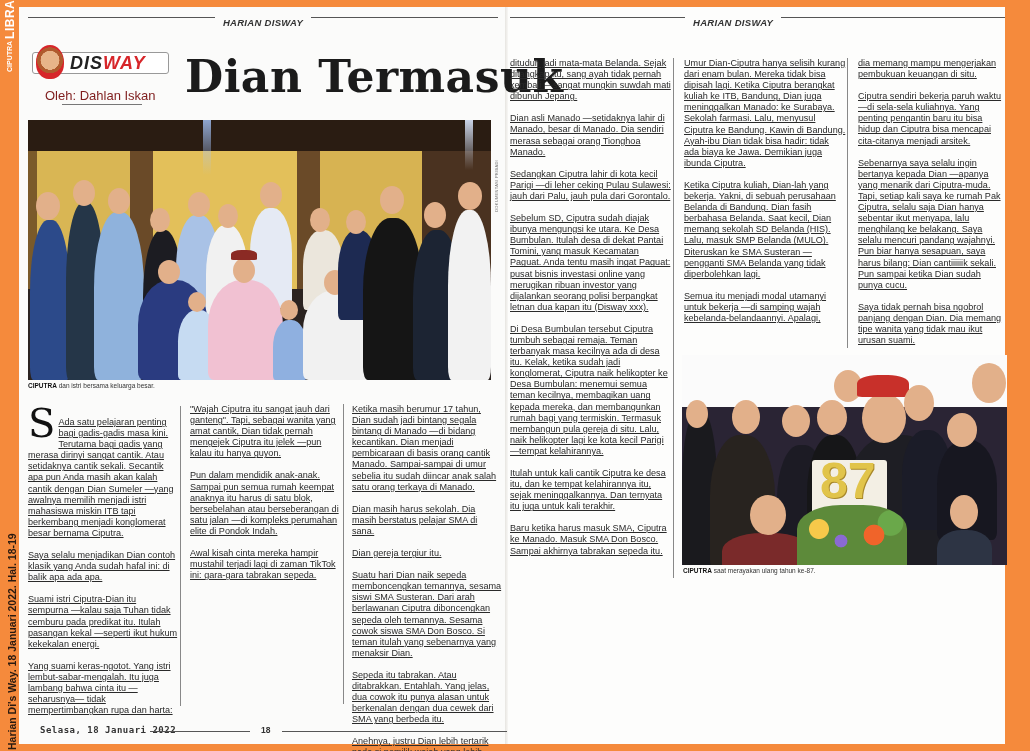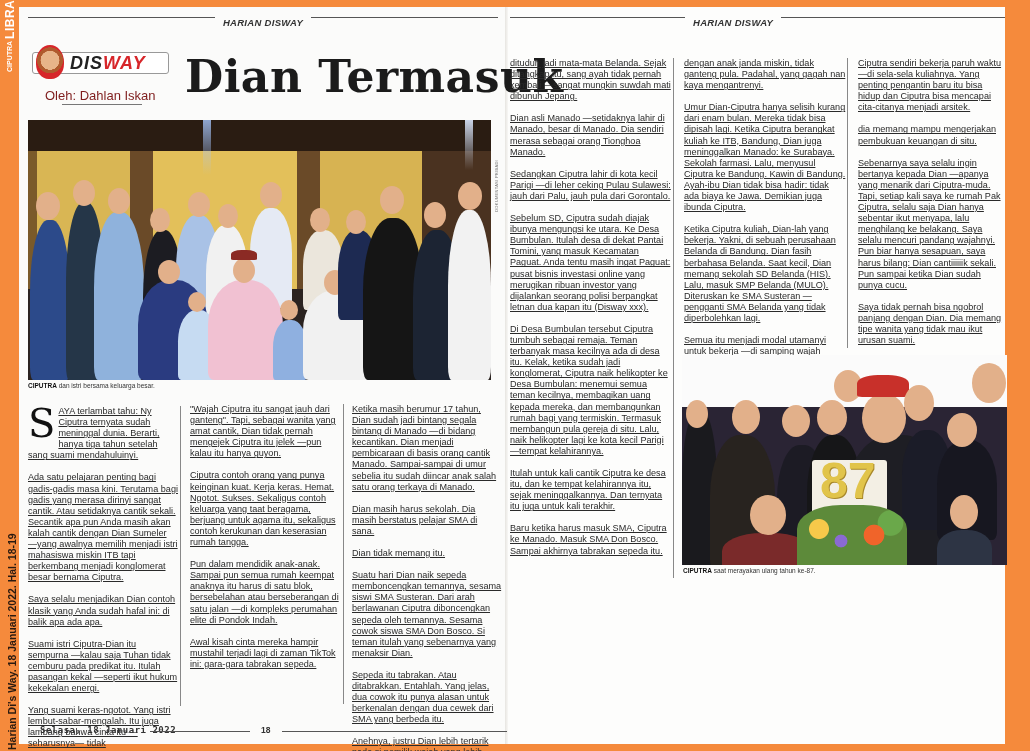--- a/index.html
+++ b/index.html
@@ -151,40 +151,39 @@
   <div class="head" style="left:352px;top:66px;width:24px;height:28px;"></div>
   <div class="person" style="left:385px;top:110px;width:48px;height:150px;background:#1c2433;"></div>
   <div class="head" style="left:396px;top:82px;width:22px;height:26px;"></div>
   <div class="person" style="left:420px;top:90px;width:43px;height:170px;background:#f2f2f2;"></div>
   <div class="head" style="left:430px;top:62px;width:24px;height:28px;"></div>
 </div>
 <div class="photo-credit">DOKUMENTASI PRIBADI</div>
 <div class="caption" style="left:28px; top:382px;"><b>CIPUTRA</b><span> dan istri bersama keluarga besar.</span></div>
 
 <div class="col" style="left:28px; top:406px; width:150px;">
-  <p><span class="dropcap">S</span><span>AYA terlambat tahu: Ny Ciputra ternyata sudah meninggal dunia. Berarti, hanya tiga tahun setelah sang suami mendahuluinyi.</span></p>
+  <p><span class="dropcap">S</span></p>
   <p>Ada satu pelajaran penting bagi gadis-gadis masa kini. Terutama bagi gadis yang merasa dirinyi sangat cantik. Atau setidaknya cantik sekali. Secantik apa pun Anda masih akan kalah cantik dengan Dian Sumeler —yang awalnya memilih menjadi istri mahasiswa miskin ITB tapi berkembang menjadi konglomerat besar bernama Ciputra.</p>
   <p>Saya selalu menjadikan Dian contoh klasik yang Anda sudah hafal ini: di balik apa ada apa.</p>
   <p>Suami istri Ciputra-Dian itu sempurna —kalau saja Tuhan tidak cemburu pada predikat itu. Itulah pasangan kekal —seperti ikut hukum kekekalan energi.</p>
   <p>Yang suami keras-ngotot. Yang istri lembut-sabar-mengalah. Itu juga lambang bahwa cinta itu —seharusnya— tidak mempertimbangkan rupa dan harta:</p>
 </div>
 <div class="col-rule" style="left:180px; top:406px; height:300px;"></div>
 
 <div class="col" style="left:190px; top:404px; width:150px;">
   <p>"Wajah Ciputra itu sangat jauh dari ganteng". Tapi, sebagai wanita yang amat cantik, Dian tidak pernah mengejek Ciputra itu jelek —pun kalau itu hanya guyon.</p>
-  <p>Ciputra contoh orang yang punya keinginan kuat. Kerja keras. Hemat. Ngotot. Sukses. Sekaligus contoh keluarga yang taat beragama, berjuang untuk agama itu, sekaligus contoh kerukunan dan keserasian rumah tangga.</p>
   <p>Pun dalam mendidik anak-anak. Sampai pun semua rumah keempat anaknya itu harus di satu blok, bersebelahan atau berseberangan di satu jalan —di kompleks perumahan elite di Pondok Indah.</p>
   <p>Awal kisah cinta mereka hampir mustahil terjadi lagi di zaman TikTok ini: gara-gara tabrakan sepeda.</p>
 </div>
 <div class="col-rule" style="left:343px; top:404px; height:300px;"></div>
 
 <div class="col" style="left:352px; top:404px; width:150px;">
   <p>Ketika masih berumur 17 tahun, Dian sudah jadi bintang segala bintang di Manado —di bidang kecantikan. Dian menjadi pembicaraan di basis orang cantik Manado. Sampai-sampai di umur sebelia itu sudah diincar anak salah satu orang terkaya di Manado.</p>
   <p>Dian masih harus sekolah. Dia masih berstatus pelajar SMA di sana.</p>
-  <p>Dian tidak memang itu.</p>
+  <p>Dian gereja tergiur itu.</p>
   <p>Suatu hari Dian naik sepeda memboncengkan temannya, sesama siswi SMA Susteran. Dari arah berlawanan Ciputra dibonceng­kan sepeda oleh temannya. Sesama cowok siswa SMA Don Bosco. Si teman itulah yang sebenarnya yang menaksir Dian.</p>
   <p>Sepeda itu tabrakan. Atau ditabrakkan. Entahlah. Yang jelas, dua cowok itu punya alasan untuk berkenalan dengan dua cewek dari SMA yang berbeda itu.</p>
   <p>Anehnya, justru Dian lebih tertarik pada si pemilik wajah yang lebih jelek: Ciputra. Padahal, waktu itu Ciputra anak janda miskin. Ayahnya sudah lama ditangkap Jepang:</p>
 </div>
 
 <div class="footer-date">Selasa, 18 Januari 2022</div>
 <div class="footer-line1"></div>
 <div class="footer-page">18</div>
 <div class="footer-line2"></div>
 
@@ -193,30 +192,29 @@
   <p>Dian asli Manado —setidaknya lahir di Manado, besar di Manado. Dia sendiri merasa sebagai orang Tionghoa Manado.</p>
   <p>Sedangkan Ciputra lahir di kota kecil Parigi —di leher ceking Pulau Sulawesi: jauh dari Palu, jauh pula dari Gorontalo.</p>
   <p>Sebelum SD, Ciputra sudah diajak ibunya mengungsi ke utara. Ke Desa Bumbulan. Itulah desa di dekat Pantai Tomini, yang masuk Kecamatan Paguat. Anda tentu masih ingat Paguat: pusat bisnis investasi online yang merugikan ribuan investor yang dijalankan seorang polisi berpangkat letnan dua kapan itu (Disway xxx).</p>
   <p>Di Desa Bumbulan tersebut Ciputra tumbuh sebagai remaja. Teman terbanyak masa kecilnya ada di desa itu. Kelak, ketika sudah jadi konglomerat, Ciputra naik helikopter ke Desa Bumbulan: menemui semua teman kecilnya, membagikan uang kepada mereka, dan membangunkan rumah bagi yang termiskin. Termasuk membangun pula gereja di situ. Lalu, naik helikopter lagi ke kota kecil Parigi —tempat kelahirannya.</p>
   <p>Itulah untuk kali cantik Ciputra ke desa itu, dan ke tempat kelahirannya itu, sejak meninggalkannya. Dan ternyata itu juga untuk kali terakhir.</p>
   <p>Baru ketika harus masuk SMA, Ciputra ke Manado. Masuk SMA Don Bosco. Sampai akhirnya tabrakan sepeda itu.</p>
 </div>
 <div class="col-rule" style="left:673px; top:58px; height:520px;"></div>
 
 <div class="col" style="left:684px; top:58px; width:162px;">
-  <p>dengan anak janda miskin, tidak ganteng pula. Padahal, yang gagah nan kaya mengantrenyi.</p>
   <p>Umur Dian-Ciputra hanya selisih kurang dari enam bulan. Mereka tidak bisa dipisah lagi. Ketika Ciputra berangkat kuliah ke ITB, Bandung, Dian juga meninggalkan Manado: ke Surabaya. Sekolah farmasi. Lalu, menyusul Ciputra ke Bandung. Kawin di Bandung. Ayah-ibu Dian tidak bisa hadir: tidak ada biaya ke Jawa. Demikian juga ibunda Ciputra.</p>
   <p>Ketika Ciputra kuliah, Dian-lah yang bekerja. Yakni, di sebuah perusahaan Belanda di Bandung. Dian fasih berbahasa Belanda. Saat kecil, Dian memang sekolah SD Belanda (HIS). Lalu, masuk SMP Belanda (MULO). Diteruskan ke SMA Susteran — pengganti SMA Belanda yang tidak diperbolehkan lagi.</p>
   <p>Semua itu menjadi modal utamanyi untuk bekerja —di samping wajah kebelanda-belandaannyi. Apalagi,</p>
 </div>
 <div class="col-rule" style="left:847px; top:58px; height:290px;"></div>
 
 <div class="col" style="left:858px; top:58px; width:148px;">
+  <p>dia memang mampu mengerjakan pembukuan keuangan di situ.</p>
   <p>Ciputra sendiri bekerja paruh waktu —di sela-sela kuliahnya. Yang penting pengantin baru itu bisa hidup dan Ciputra bisa mencapai cita-citanya menjadi arsitek.</p>
-  <p>dia memang mampu mengerjakan pembukuan keuangan di situ.</p>
   <p>Sebenarnya saya selalu ingin bertanya kepada Dian —apanya yang menarik dari Ciputra-muda. Tapi, setiap kali saya ke rumah Pak Ciputra, selalu saja Dian hanya sebentar ikut menyapa, lalu menghilang ke belakang. Saya selalu mencuri pandang wajahnyi. Pun biar hanya sesapuan, saya harus bilang: Dian cantiiiiiik sekali. Pun sampai ketika Dian sudah punya cucu.</p>
   <p>Saya tidak pernah bisa ngobrol panjang dengan Dian. Dia memang tipe wanita yang tidak mau ikut urusan suami.</p>
   <p>Bahwa Dian kemudian dikenal sebagai istri konglomerat, itu kan belakangan. Bahwa dia duduk juga di komisaris</p>
 </div>
 
 <div class="photo2">
   <div class="person" style="left:0;top:55px;width:35px;height:160px;background:#1a1a1e;"></div>
   <div class="head" style="left:4px;top:45px;width:22px;height:28px;"></div>
   <div class="person" style="left:28px;top:80px;width:65px;height:135px;background:#28231f;"></div>
   <div class="head" style="left:50px;top:45px;width:28px;height:34px;"></div>

